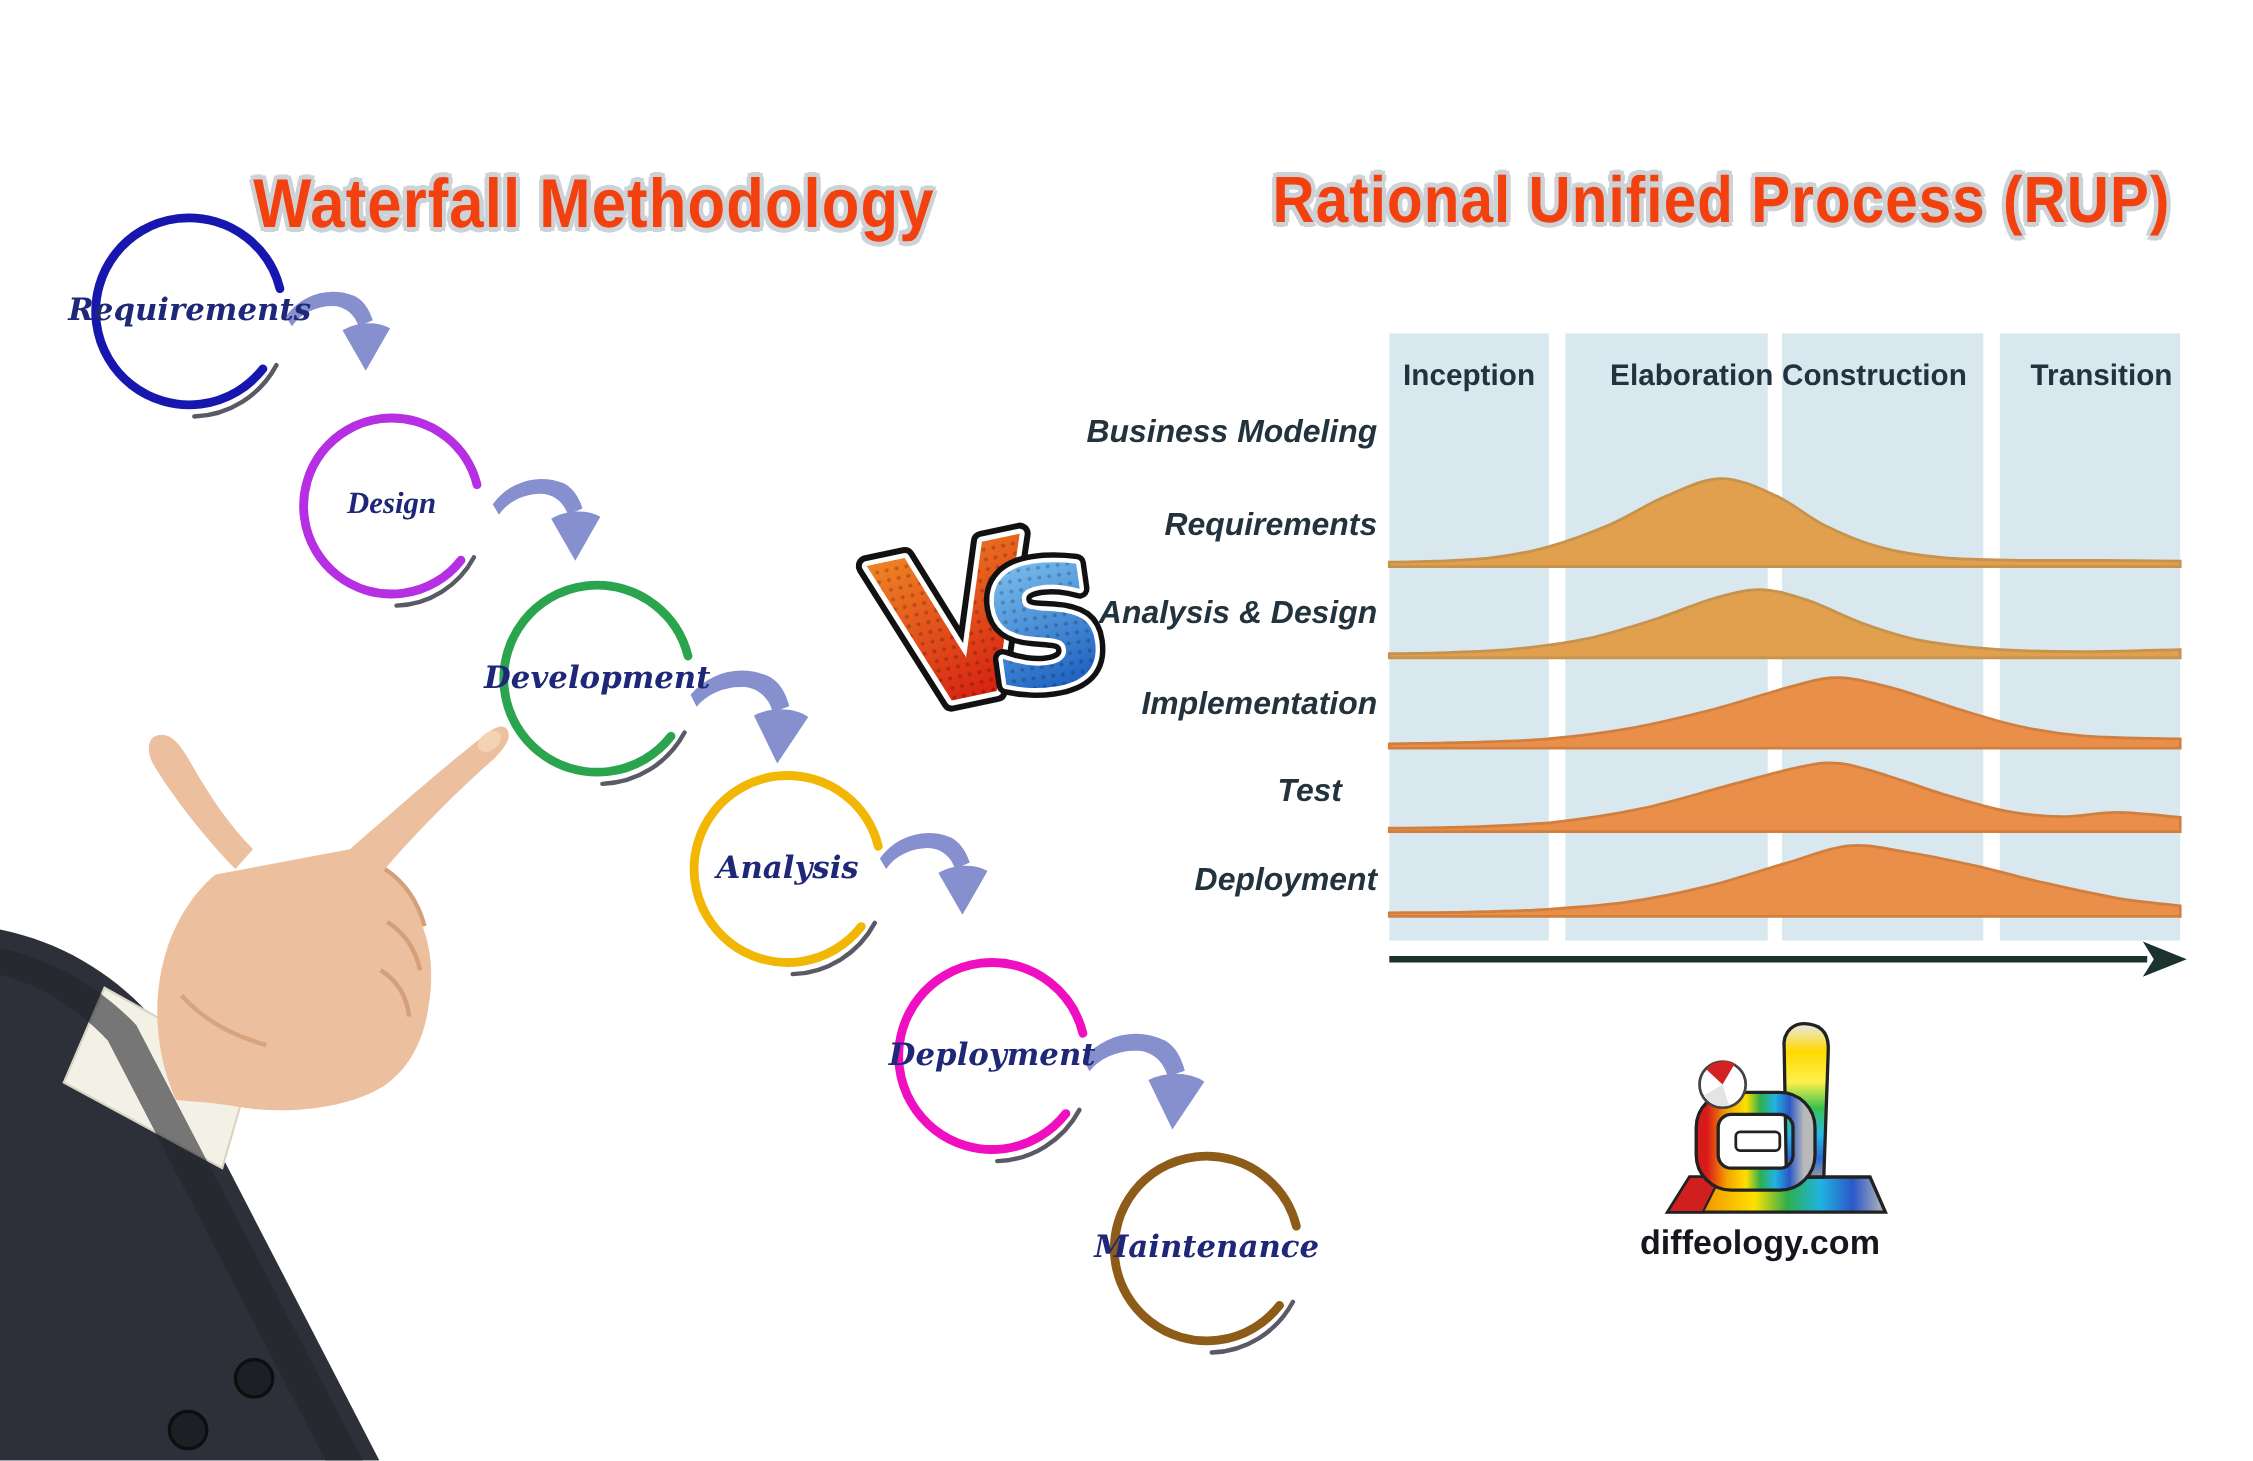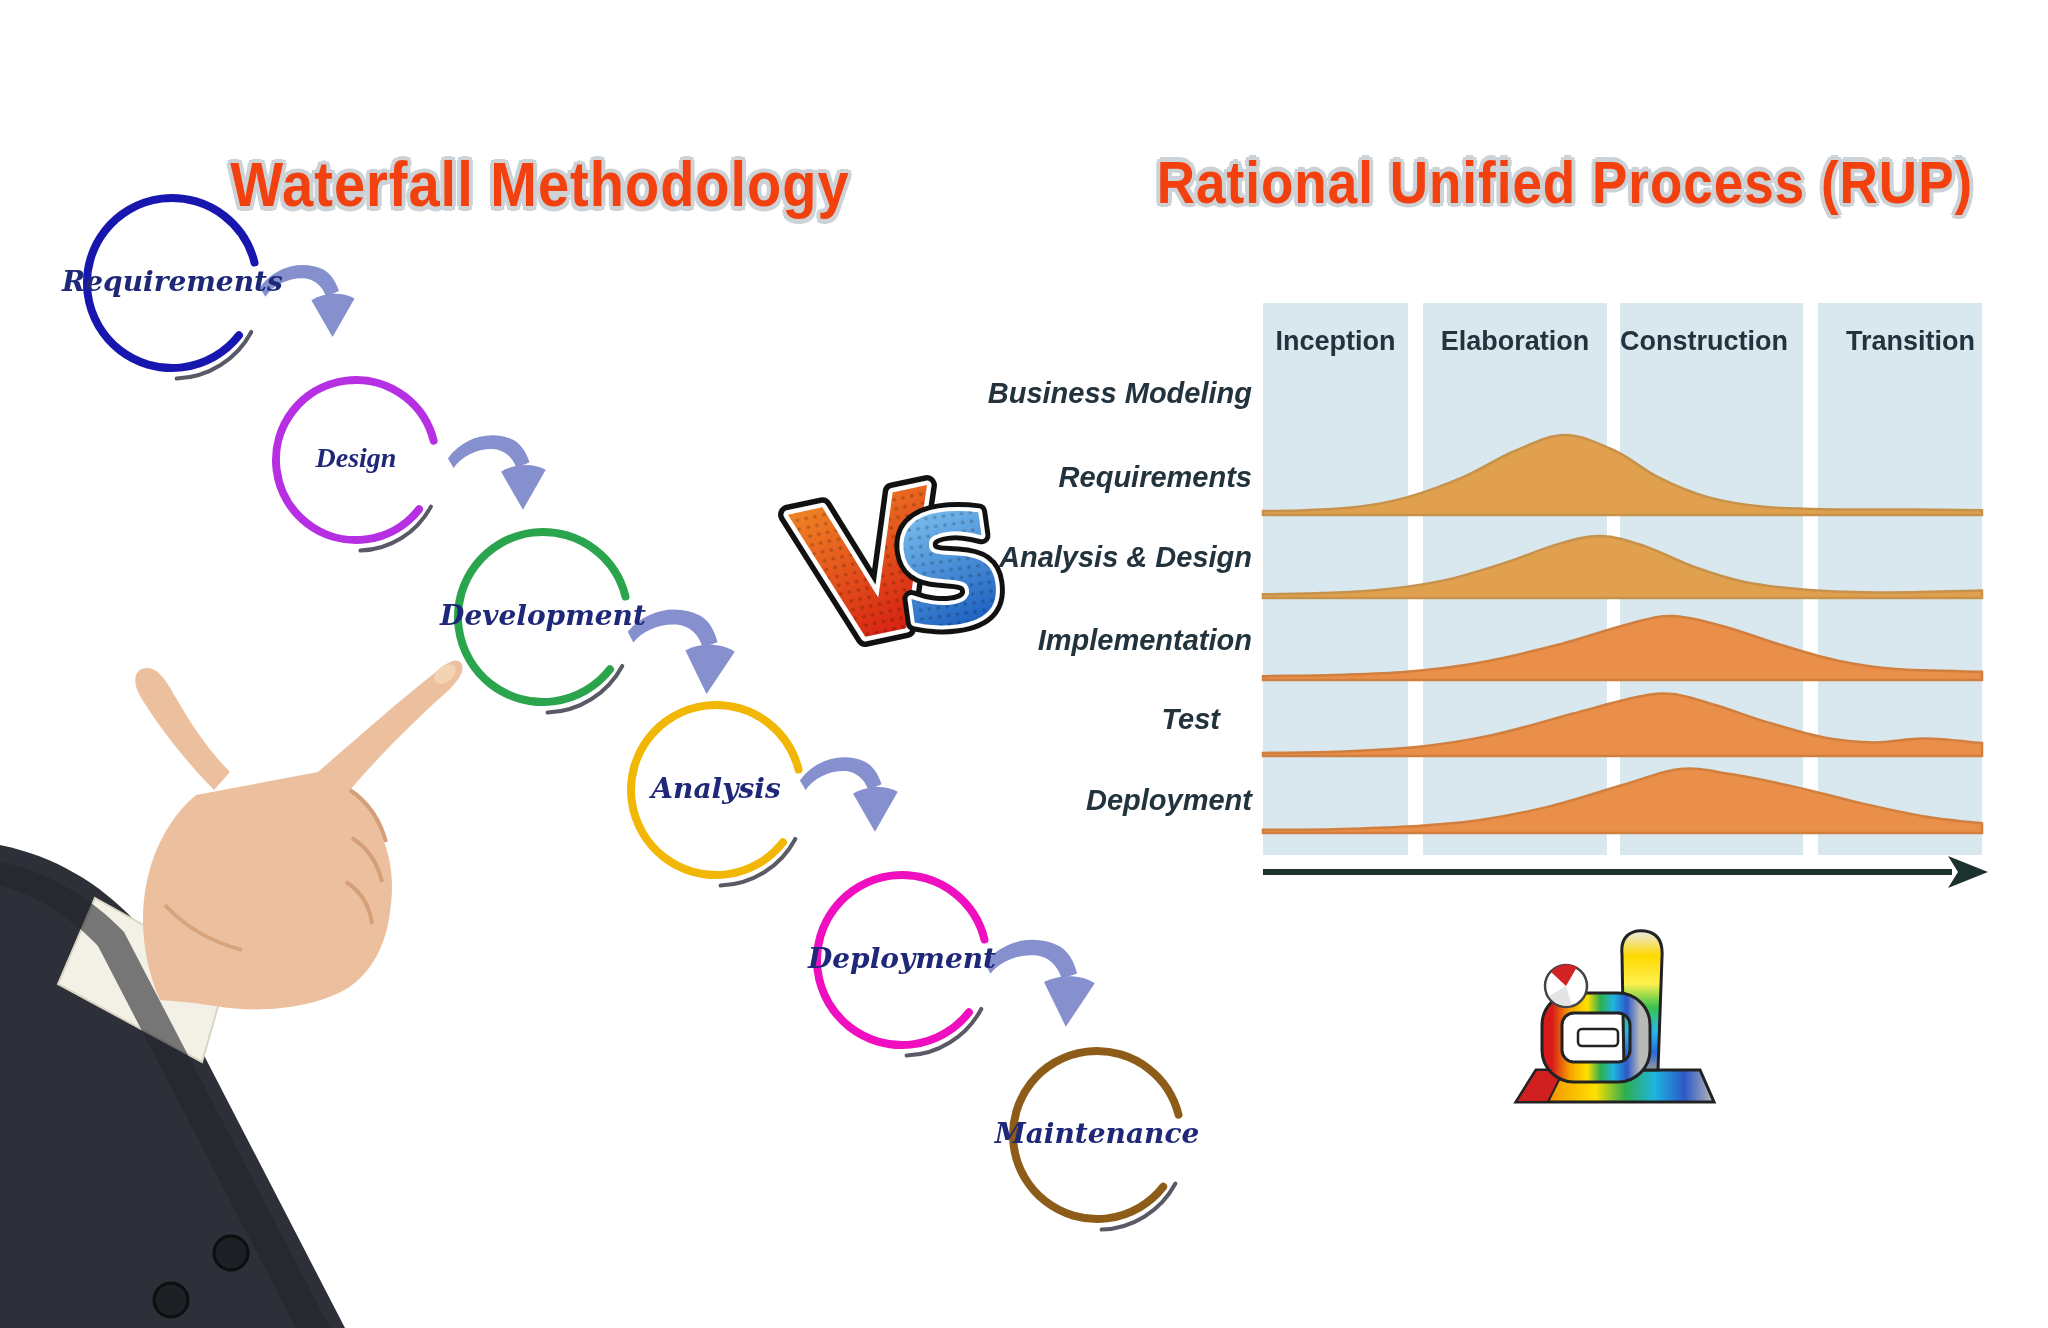--- a/index.html
+++ b/index.html
@@ -187,24 +187,25 @@
   <div class="abs big-title" id="rup-title">Rational Unified Process (RUP)</div>
 
   <div class="abs circle-label" style="left:62px;top:265px;">Requirements</div>
   <div class="abs circle-label" style="left:246px;top:442px;font-family:Liberation Serif, serif;">Design</div>
   <div class="abs circle-label" style="left:433px;top:599px;">Development</div>
   <div class="abs circle-label" style="left:606px;top:772px;">Analysis</div>
   <div class="abs circle-label" style="left:792px;top:942px;">Deployment</div>
   <div class="abs circle-label" style="left:987px;top:1117px;">Maintenance</div>
 
   <div class="abs phase-header" style="left:1263px;top:326px;width:145px;">Inception</div>
-  <div class="abs phase-header" style="left:1423px;top:326px;width:184px;">Elaboration</div>
+  <div class="abs phase-header" style="left:1423px;top:326px;width:184px;padding-left:23px;">Elaboration</div>
   <div class="abs phase-header" style="left:1620px;top:326px;width:145px;">Construction</div>
   <div class="abs phase-header" style="left:1818px;top:326px;width:185px;">Transition</div>
 
   <div class="abs row-label" style="right:796px;top:377px;">Business Modeling</div>
   <div class="abs row-label" style="right:796px;top:461px;">Requirements</div>
   <div class="abs row-label" style="right:796px;top:541px;">Analysis &amp; Design</div>
   <div class="abs row-label" style="right:796px;top:624px;">Implementation</div>
   <div class="abs row-label" style="right:828px;top:703px;">Test</div>
   <div class="abs row-label" style="right:796px;top:784px;">Deployment</div>
 
+  <div class="abs site-label" style="left:1440px;top:1112px;">diffeology.com</div>
 </div>
 
 </body></html>

